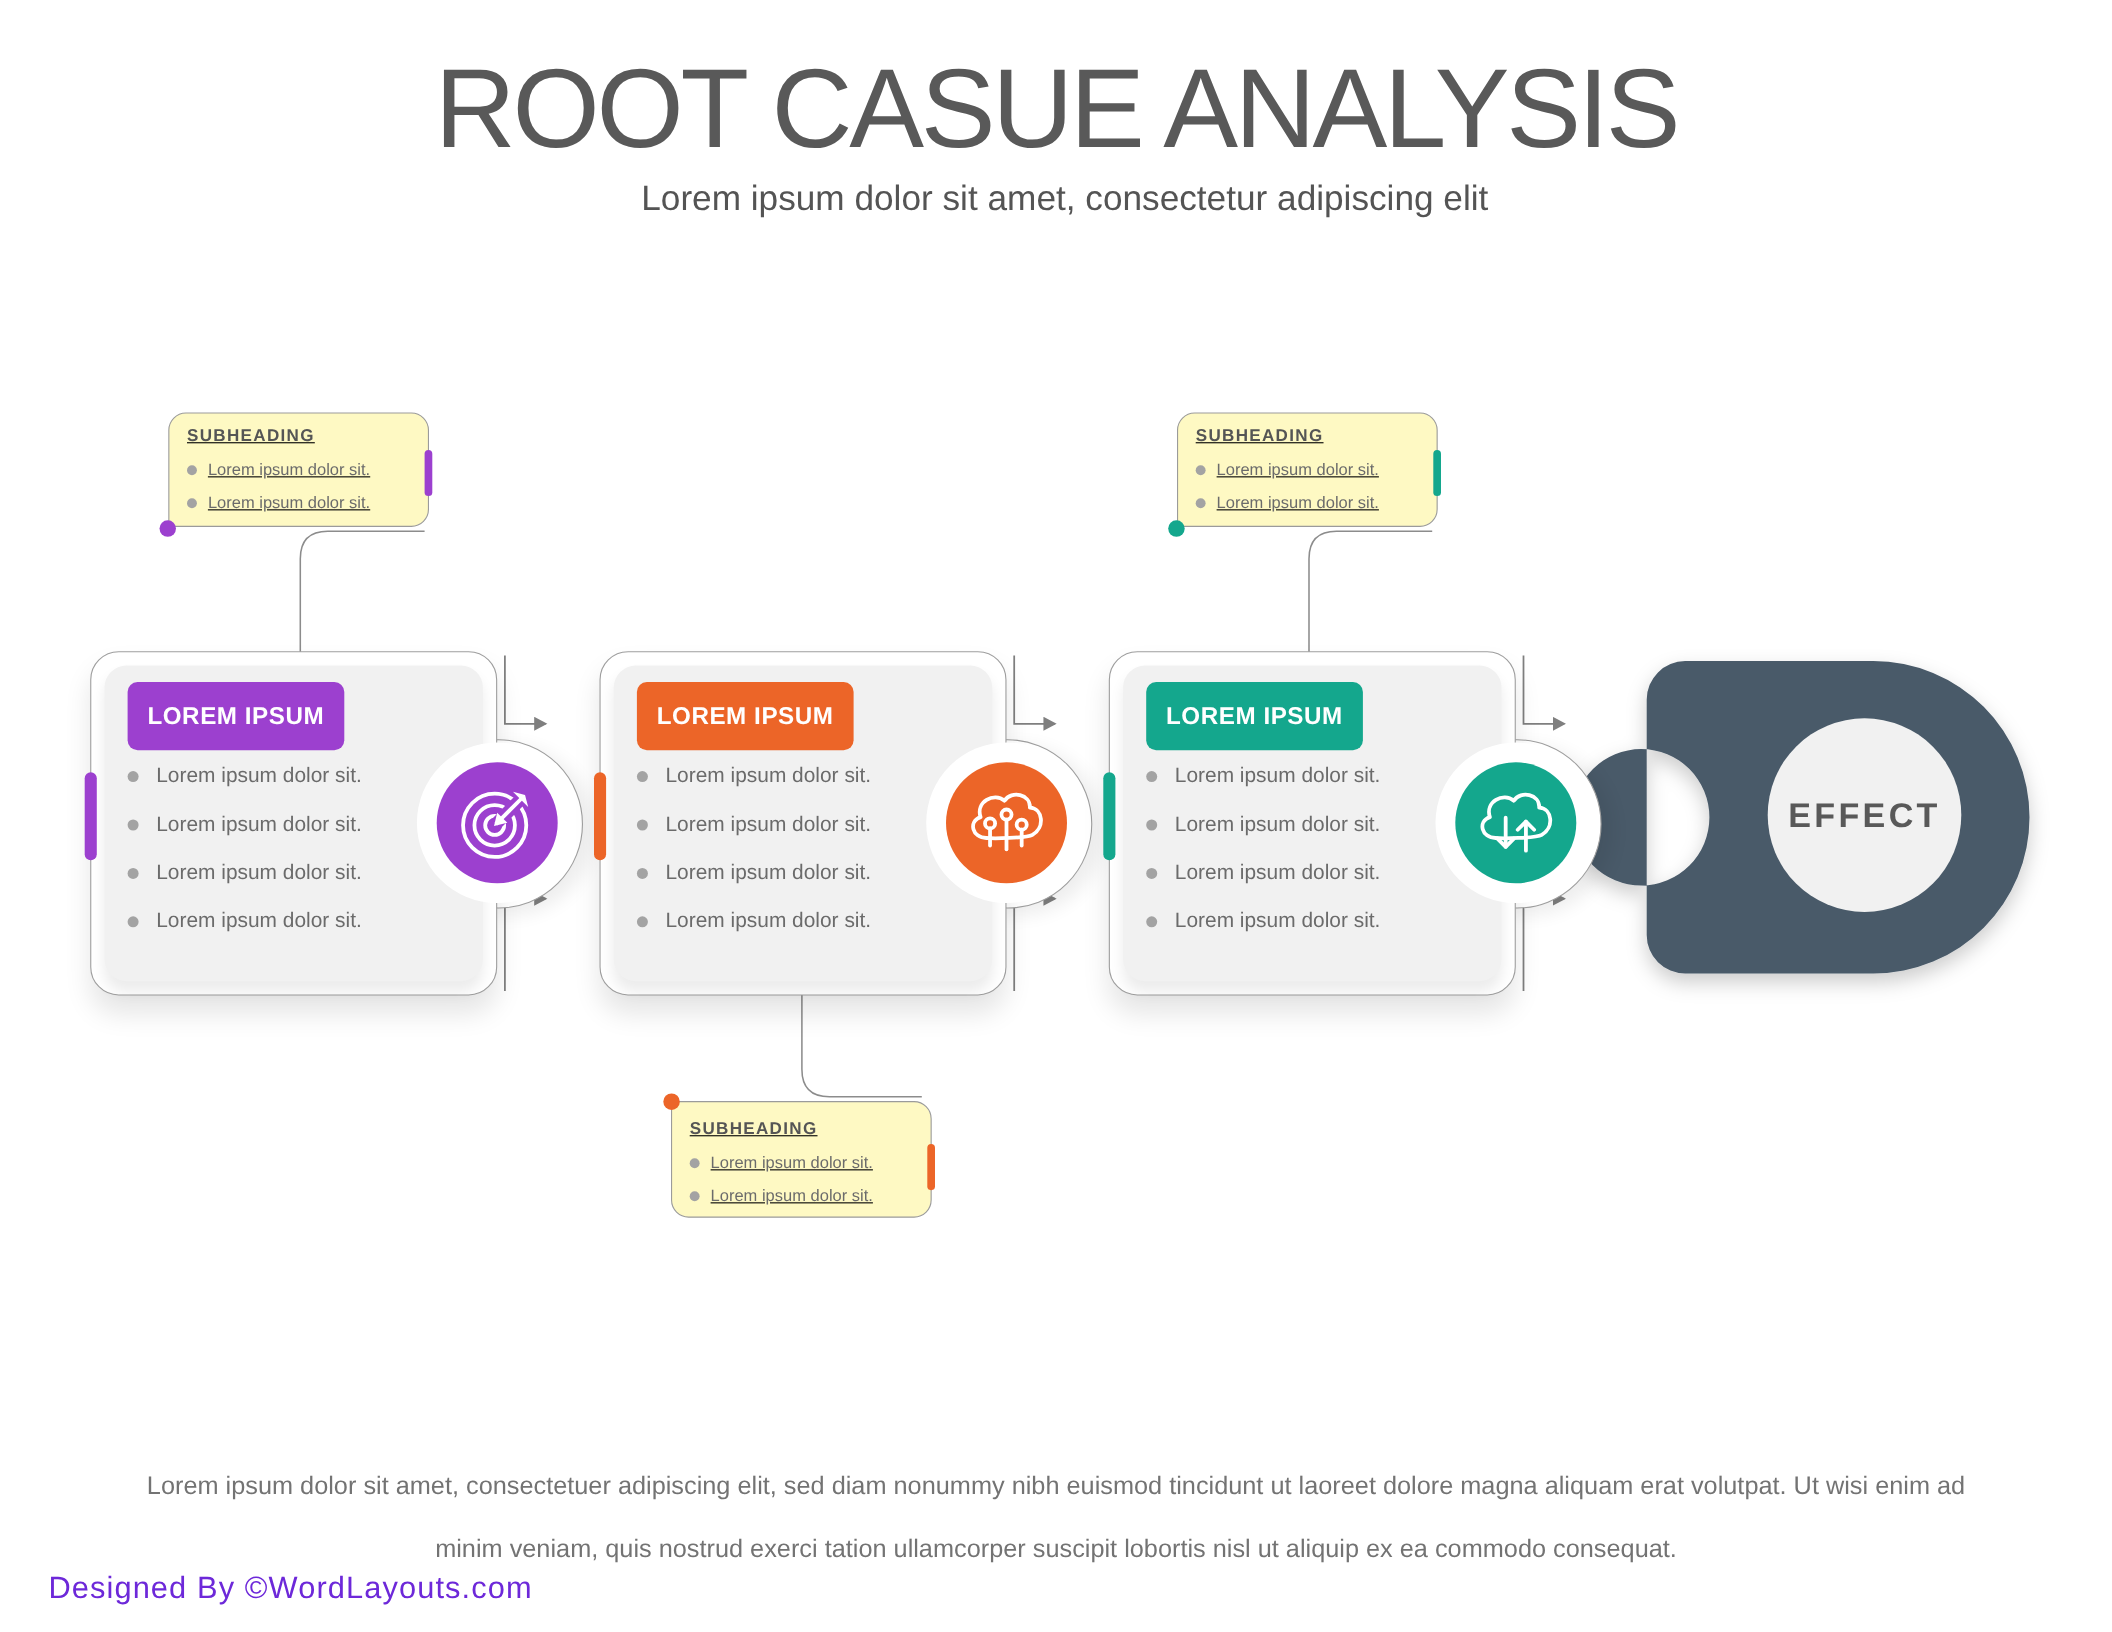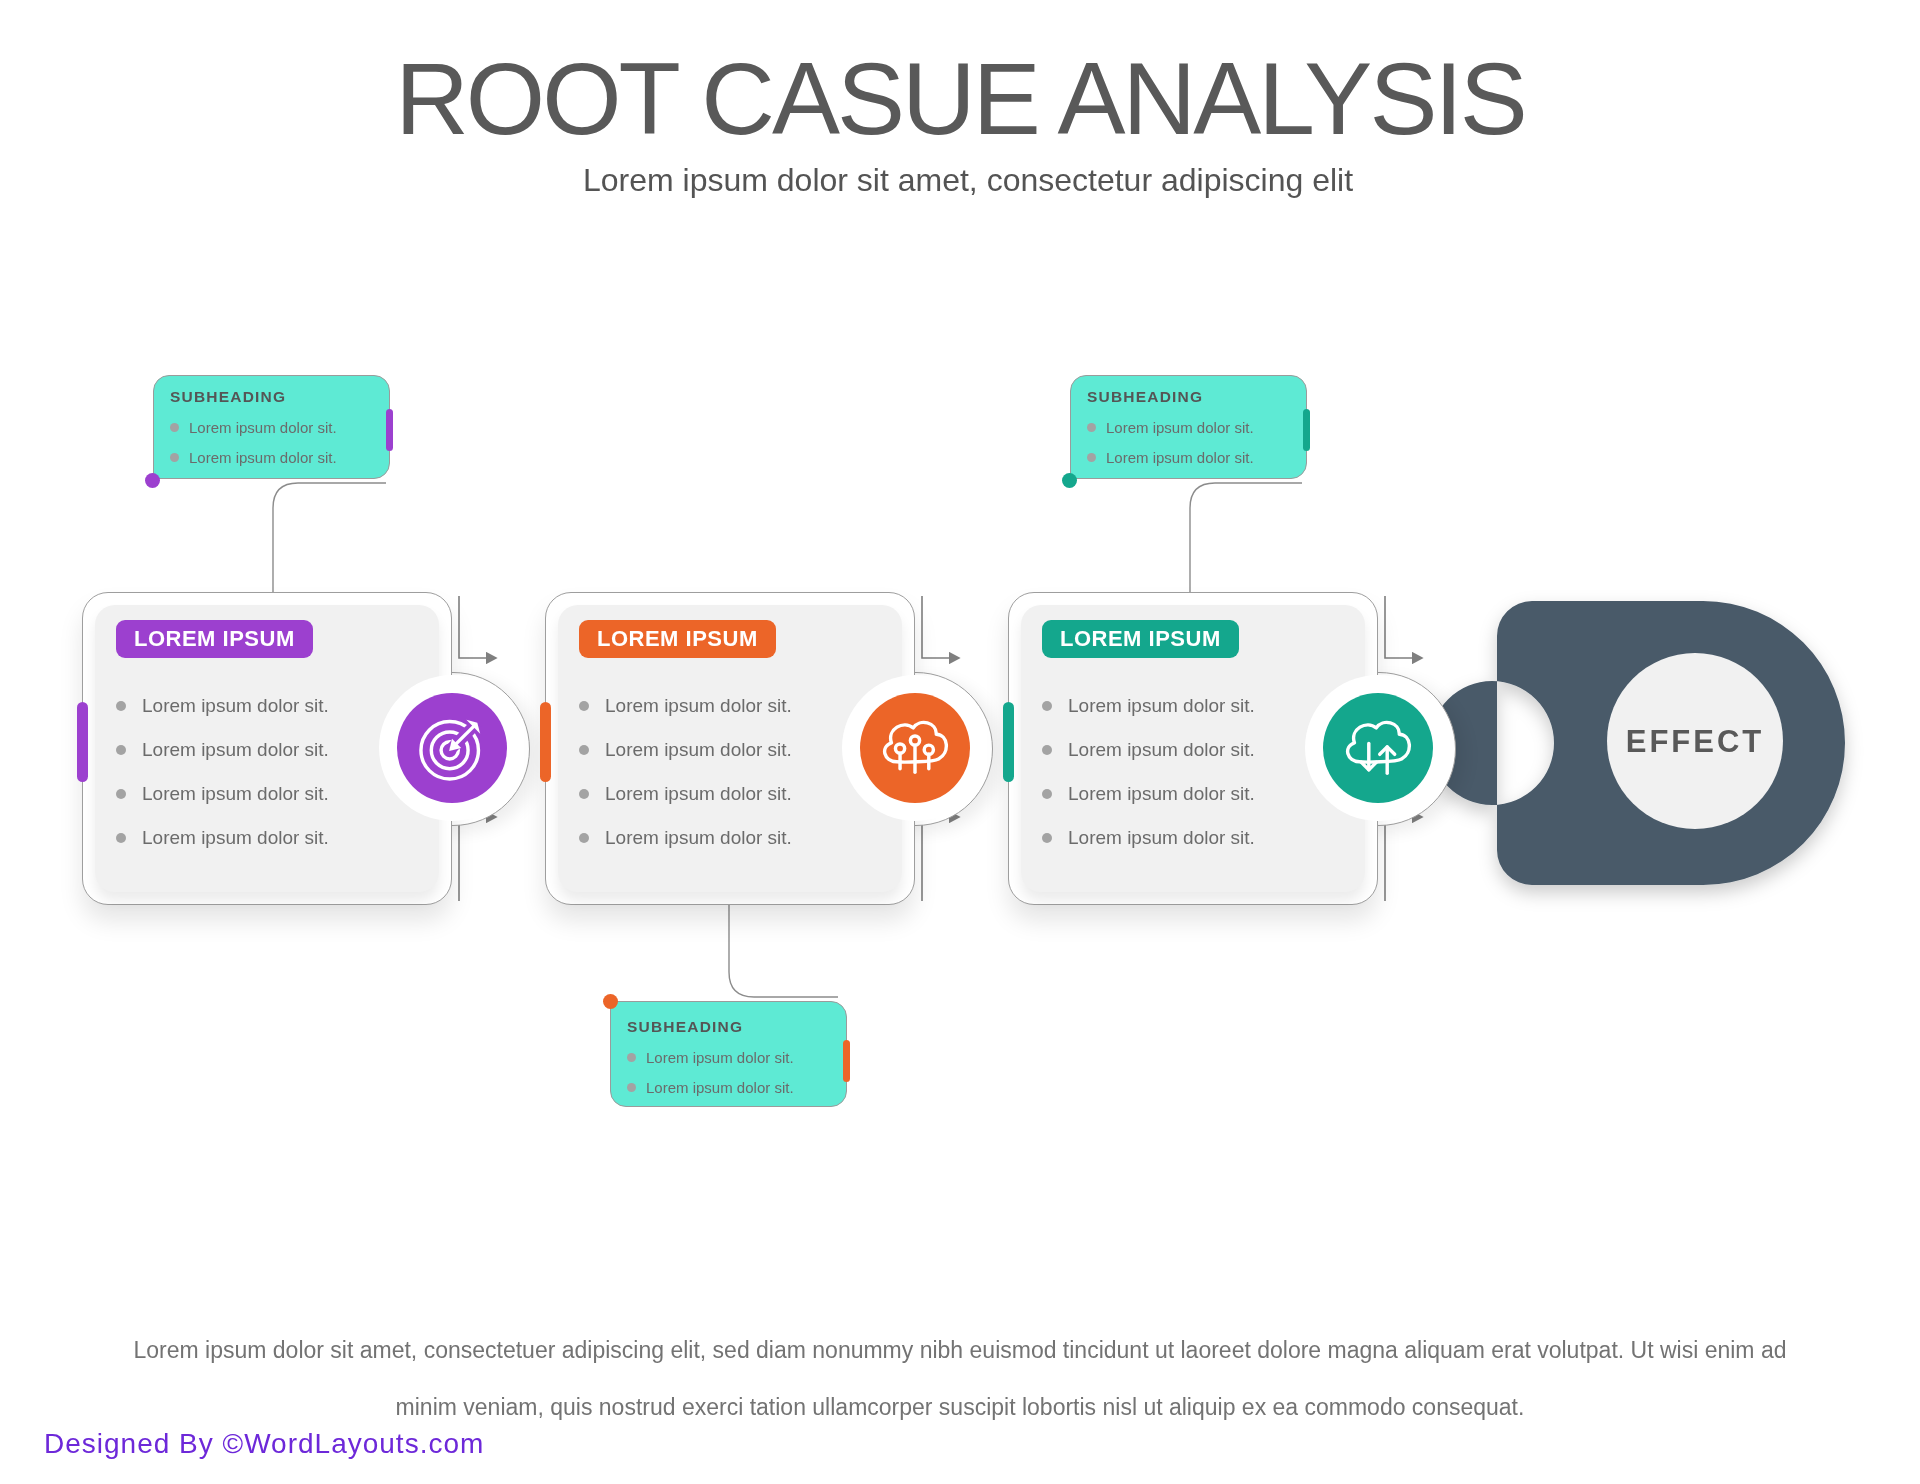--- a/index.html
+++ b/index.html
@@ -20,34 +20,34 @@
   .card .bump{position:absolute;left:294px;top:80px;width:152px;height:152px;border-radius:50%;
               background:#fff;border:1.3px solid #9E9E9E;box-shadow:10px 6px 16px rgba(0,0,0,.07);}
   .card .body{position:absolute;inset:0;background:#fff;border:1.3px solid #9E9E9E;border-radius:26px;
               box-shadow:0 16px 24px rgba(0,0,0,.10);}
   .card .panel{position:absolute;left:13px;top:13px;width:344px;height:287px;background:#F1F1F1;
                border-radius:20px;box-shadow:0 9px 13px rgba(0,0,0,.08);}
   .card .bump-cover{position:absolute;left:297px;top:83px;width:146px;height:146px;border-radius:50%;background:#fff;}
   .card .icon-circle{position:absolute;left:315px;top:101px;width:110px;height:110px;border-radius:50%;
                      display:flex;align-items:center;justify-content:center;}
   .card .accent-pill{position:absolute;left:-5px;top:110px;width:11px;height:80px;border-radius:6px;}
-  .card .badge{position:absolute;left:34px;top:28px;padding:8px 18px;border-radius:9px;color:#fff;
+  .card .badge{position:absolute;left:34px;top:28px;padding:20px 18px;border-radius:9px;color:#fff;
                font-size:22px;font-weight:bold;letter-spacing:.5px;line-height:1;}
   .card .bullets{position:absolute;left:34px;top:92px;right:40px;}
   .row{display:flex;align-items:center;height:44px;gap:16px;}
   .dot{width:10px;height:10px;border-radius:50%;background:#A3A3A3;flex:0 0 auto;}
   .row span{font-size:19px;color:#6B6B6B;}
 
   #card-1{left:82px;} #card-2{left:545px;} #card-3{left:1008px;}
 
   .bg-purple{background:#9C40CF;} .bg-orange{background:#EC6528;} .bg-teal{background:#14A78D;}
 
   
-  .callout{width:237px;background:#5eead4;border:1.3px solid #9B9B9B;border-radius:16px;
-           padding:12px 14px 14px 16px;box-sizing:border-box;}
+  .callout{width:237px;background:#fef9c3;border:1.3px solid #9B9B9B;border-radius:16px;
+           padding:12px 14px 14px 16px;box-sizing:border-box;text-decoration:underline;}
   .callout .hd{font-size:15.5px;font-weight:bold;color:#555;letter-spacing:1.2px;}
   .callout .crow{display:flex;align-items:center;gap:10px;margin-top:13px;}
   .callout .crow .dot{width:9px;height:9px;}
   .callout .crow span{font-size:15px;color:#6B6B6B;}
   .callout .bar{position:absolute;right:-4px;top:33px;width:7px;height:42px;border-radius:4px;}
   #callout-1{left:153px;top:375px;height:104px;border-bottom-left-radius:4px;}
   #callout-2{left:1070px;top:375px;height:104px;border-bottom-left-radius:4px;}
   #callout-3{left:610px;top:1001px;height:106px;border-top-left-radius:4px;padding-top:16px;}
   #callout-3 .bar{top:38px;}
 

